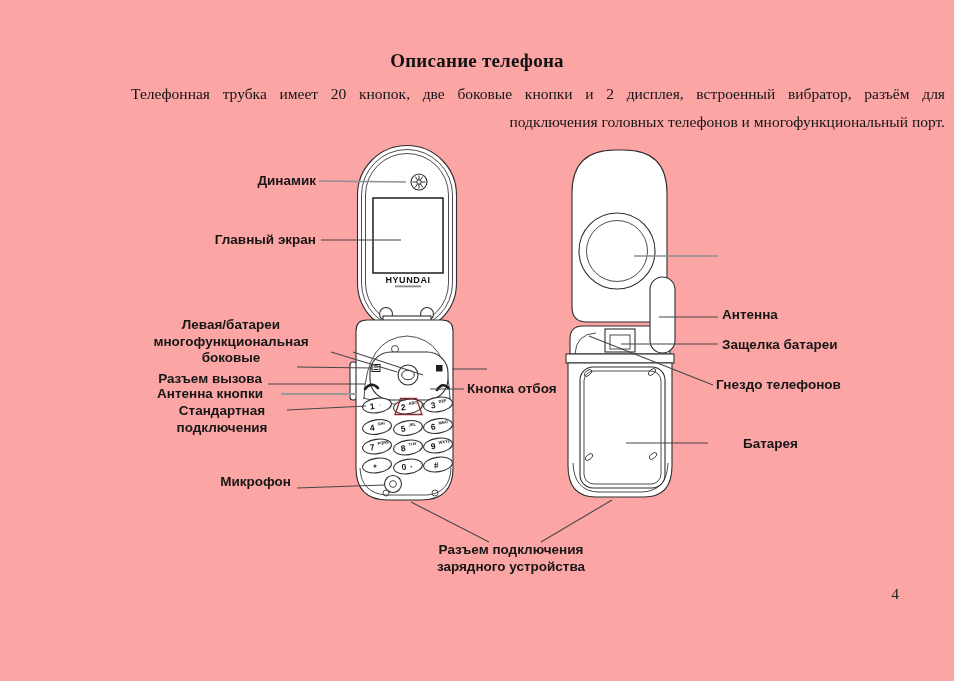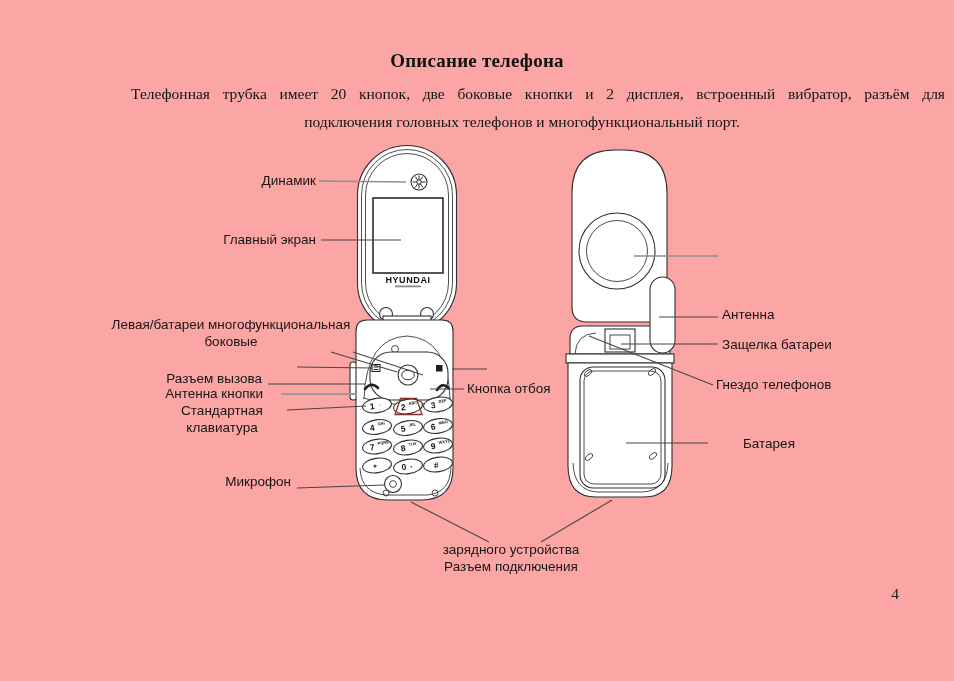--- a/index.html
+++ b/index.html
@@ -10,24 +10,24 @@
   }
   .doc-title{
     position:absolute;left:0;right:0;top:50px;text-align:center;
     font-size:19px;font-weight:700;letter-spacing:.2px;
   }
   .para{
     position:absolute;left:54px;top:80px;width:846px;
     font-size:15.5px;line-height:27.5px;color:#141414;margin-left:45px;
   }
   .para .l1{text-align:justify;text-align-last:justify;text-indent:32px;white-space:normal;}
-  .para .l2{text-align:center;}
+  .para .l2{text-align:right;}
   .lbl{
     position:absolute;font-family:"Liberation Sans",sans-serif;
-    font-weight:400;font-size:13.5px;line-height:16.5px;color:#161616;
+    font-weight:700;font-size:13.5px;line-height:16.5px;color:#161616;
     white-space:nowrap;
   }
   .lbl.center{white-space:normal;text-align:center;}
   .lbl.right{text-align:right;}
   .page-num{
     position:absolute;left:880px;top:585px;width:30px;text-align:center;
     font-size:15.5px;color:#222;
   }
   svg{position:absolute;left:0;top:0;}
   .s{fill:#ffffff;stroke:#2e2e2e;stroke-width:1.1;}
@@ -226,27 +226,27 @@
   <div class="lbl right" style="left:176px;top:173px;width:140px;">Динамик</div>
   <div class="lbl right" style="left:166px;top:232px;width:150px;">Главный экран</div>
   <div class="lbl center" style="left:104px;top:317px;width:254px;">
     <span style="display:block">Левая/батареи многофункциональная</span>
     <span style="display:block">боковые</span>
   </div>
   <div class="lbl right" style="left:120px;top:371px;width:142px;">Разъем вызова</div>
   <div class="lbl right" style="left:120px;top:386px;width:143px;">Антенна кнопки</div>
   <div class="lbl center" style="left:158px;top:403px;width:128px;">
     <span style="display:block">Стандартная</span>
-    <span style="display:block">клавиатура</span>
+    <span style="display:block">подключения</span>
   </div>
   <div class="lbl right" style="left:148px;top:474px;width:143px;">Микрофон</div>
   <div class="lbl" style="left:467px;top:381px;">Кнопка отбоя</div>
   <div class="lbl" style="left:722px;top:307px;">Антенна</div>
   <div class="lbl" style="left:722px;top:337px;">Защелка батареи</div>
   <div class="lbl" style="left:716px;top:377px;">Гнездо телефонов</div>
   <div class="lbl" style="left:711px;top:436px;margin-left:32px;">Батарея</div>
   <div class="lbl center" style="left:421px;top:542px;width:180px;">
+    <span style="display:block">Разъем подключения</span>
     <span style="display:block">зарядного устройства</span>
-    <span style="display:block">Разъем подключения</span>
   </div>
 
   <div class="page-num">4</div>
 </div>
 
 </body></html>

